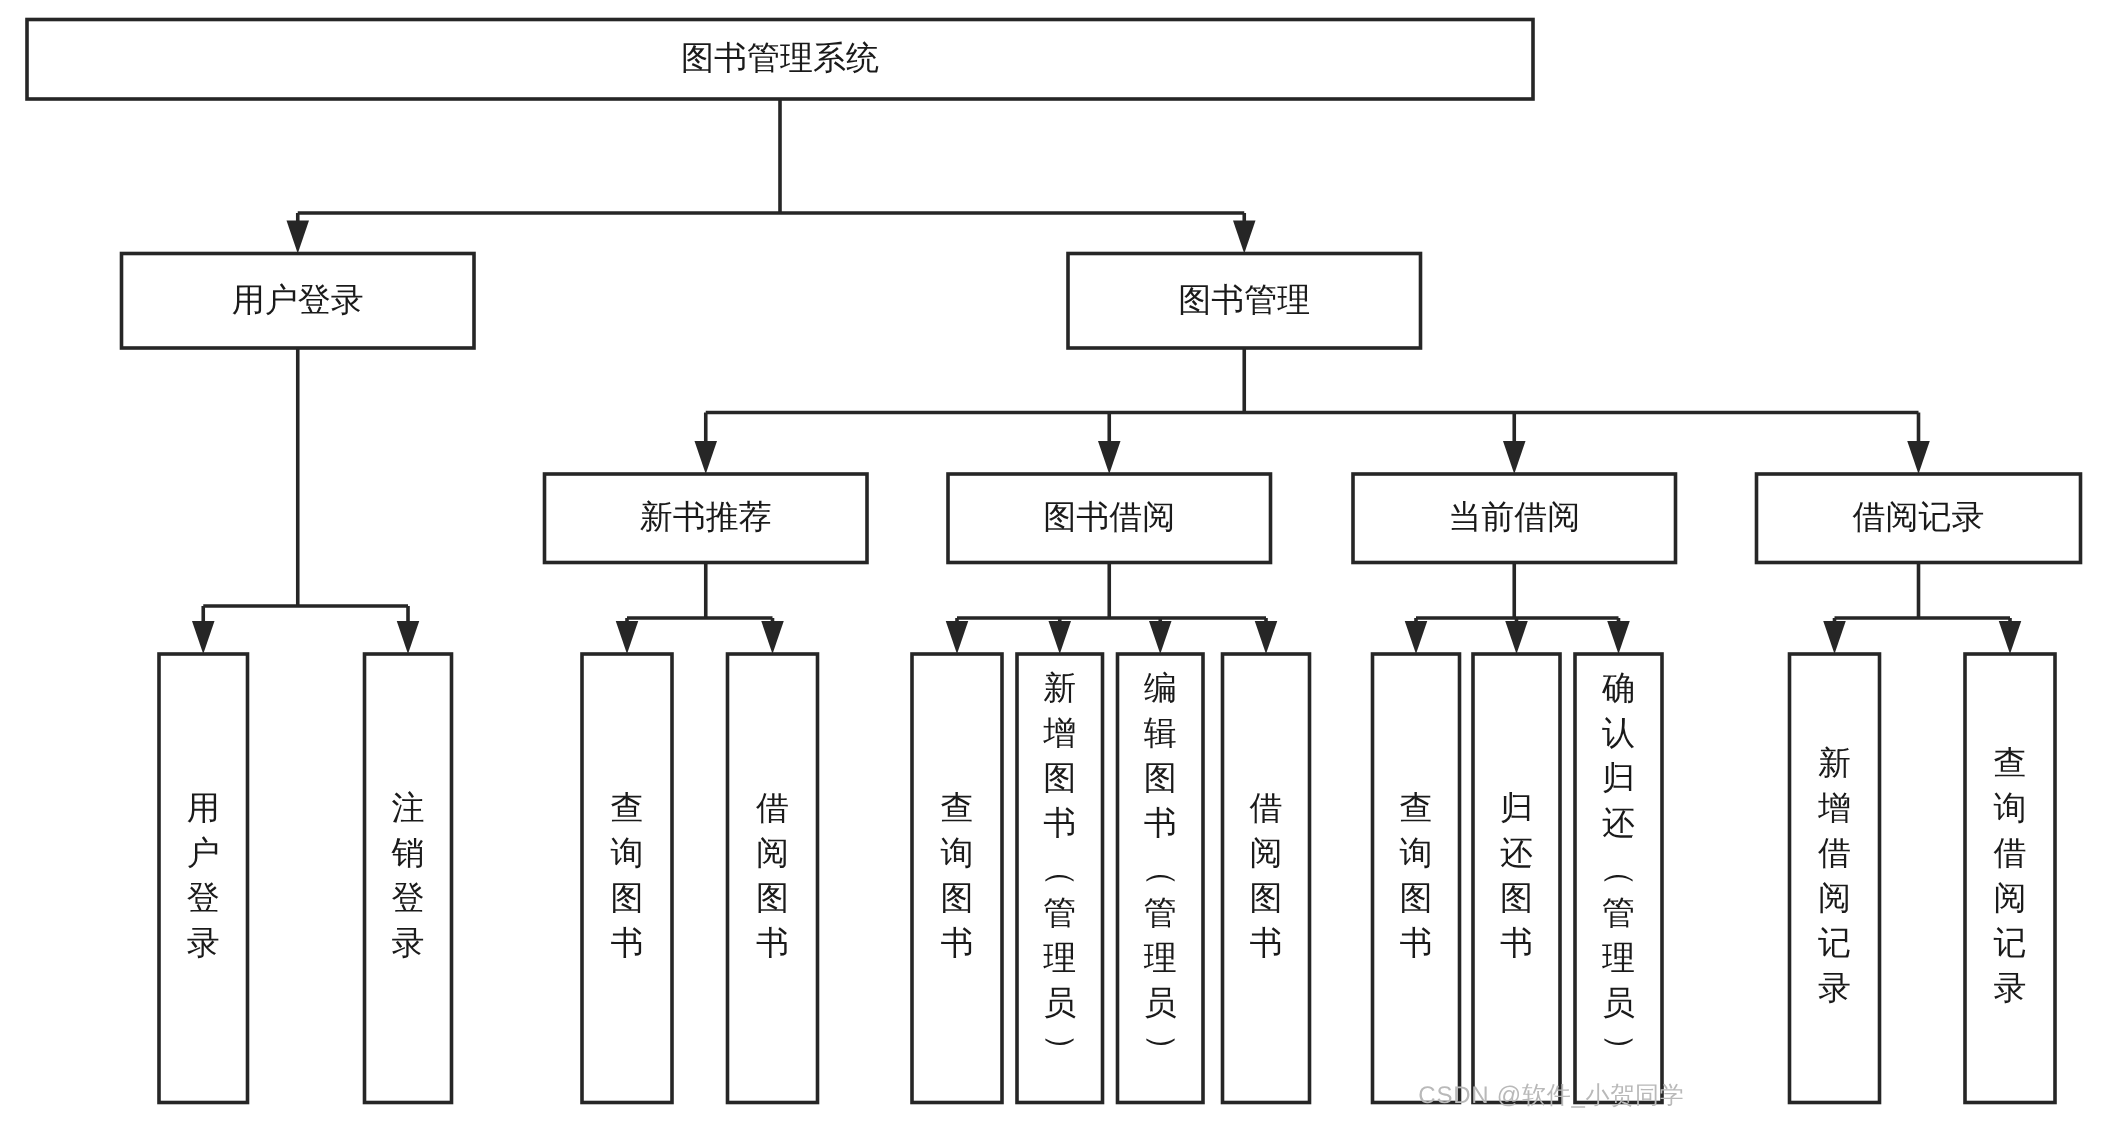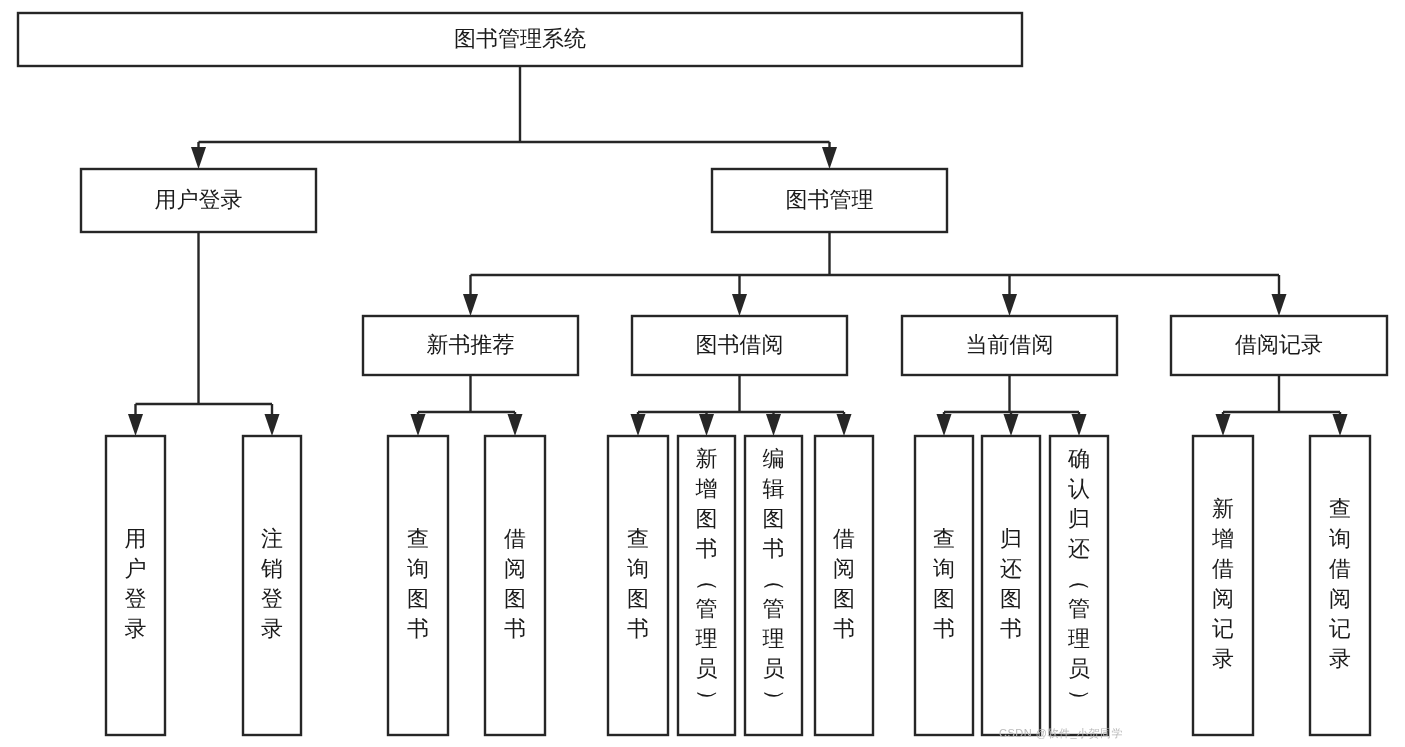--- a/index.html
+++ b/index.html
@@ -48,21 +48,21 @@
     dominant-baseline: middle;
   }
   .label-h {
     font-size: 22px;
   }
   .watermark {
     position: absolute;
     right: 8px;
     bottom: 6px;
     font-family: "Liberation Sans", "DejaVu Sans", sans-serif;
-    font-size: 11px;
+    font-size: 16px;
     color: #b9b9b9;
     white-space: nowrap;
     letter-spacing: 0.5px;
   }
 </style>
 </head>
 <body>
 
 <div id="diagram-root">
   <svg id="flow-svg" viewBox="0 0 1405 747">

